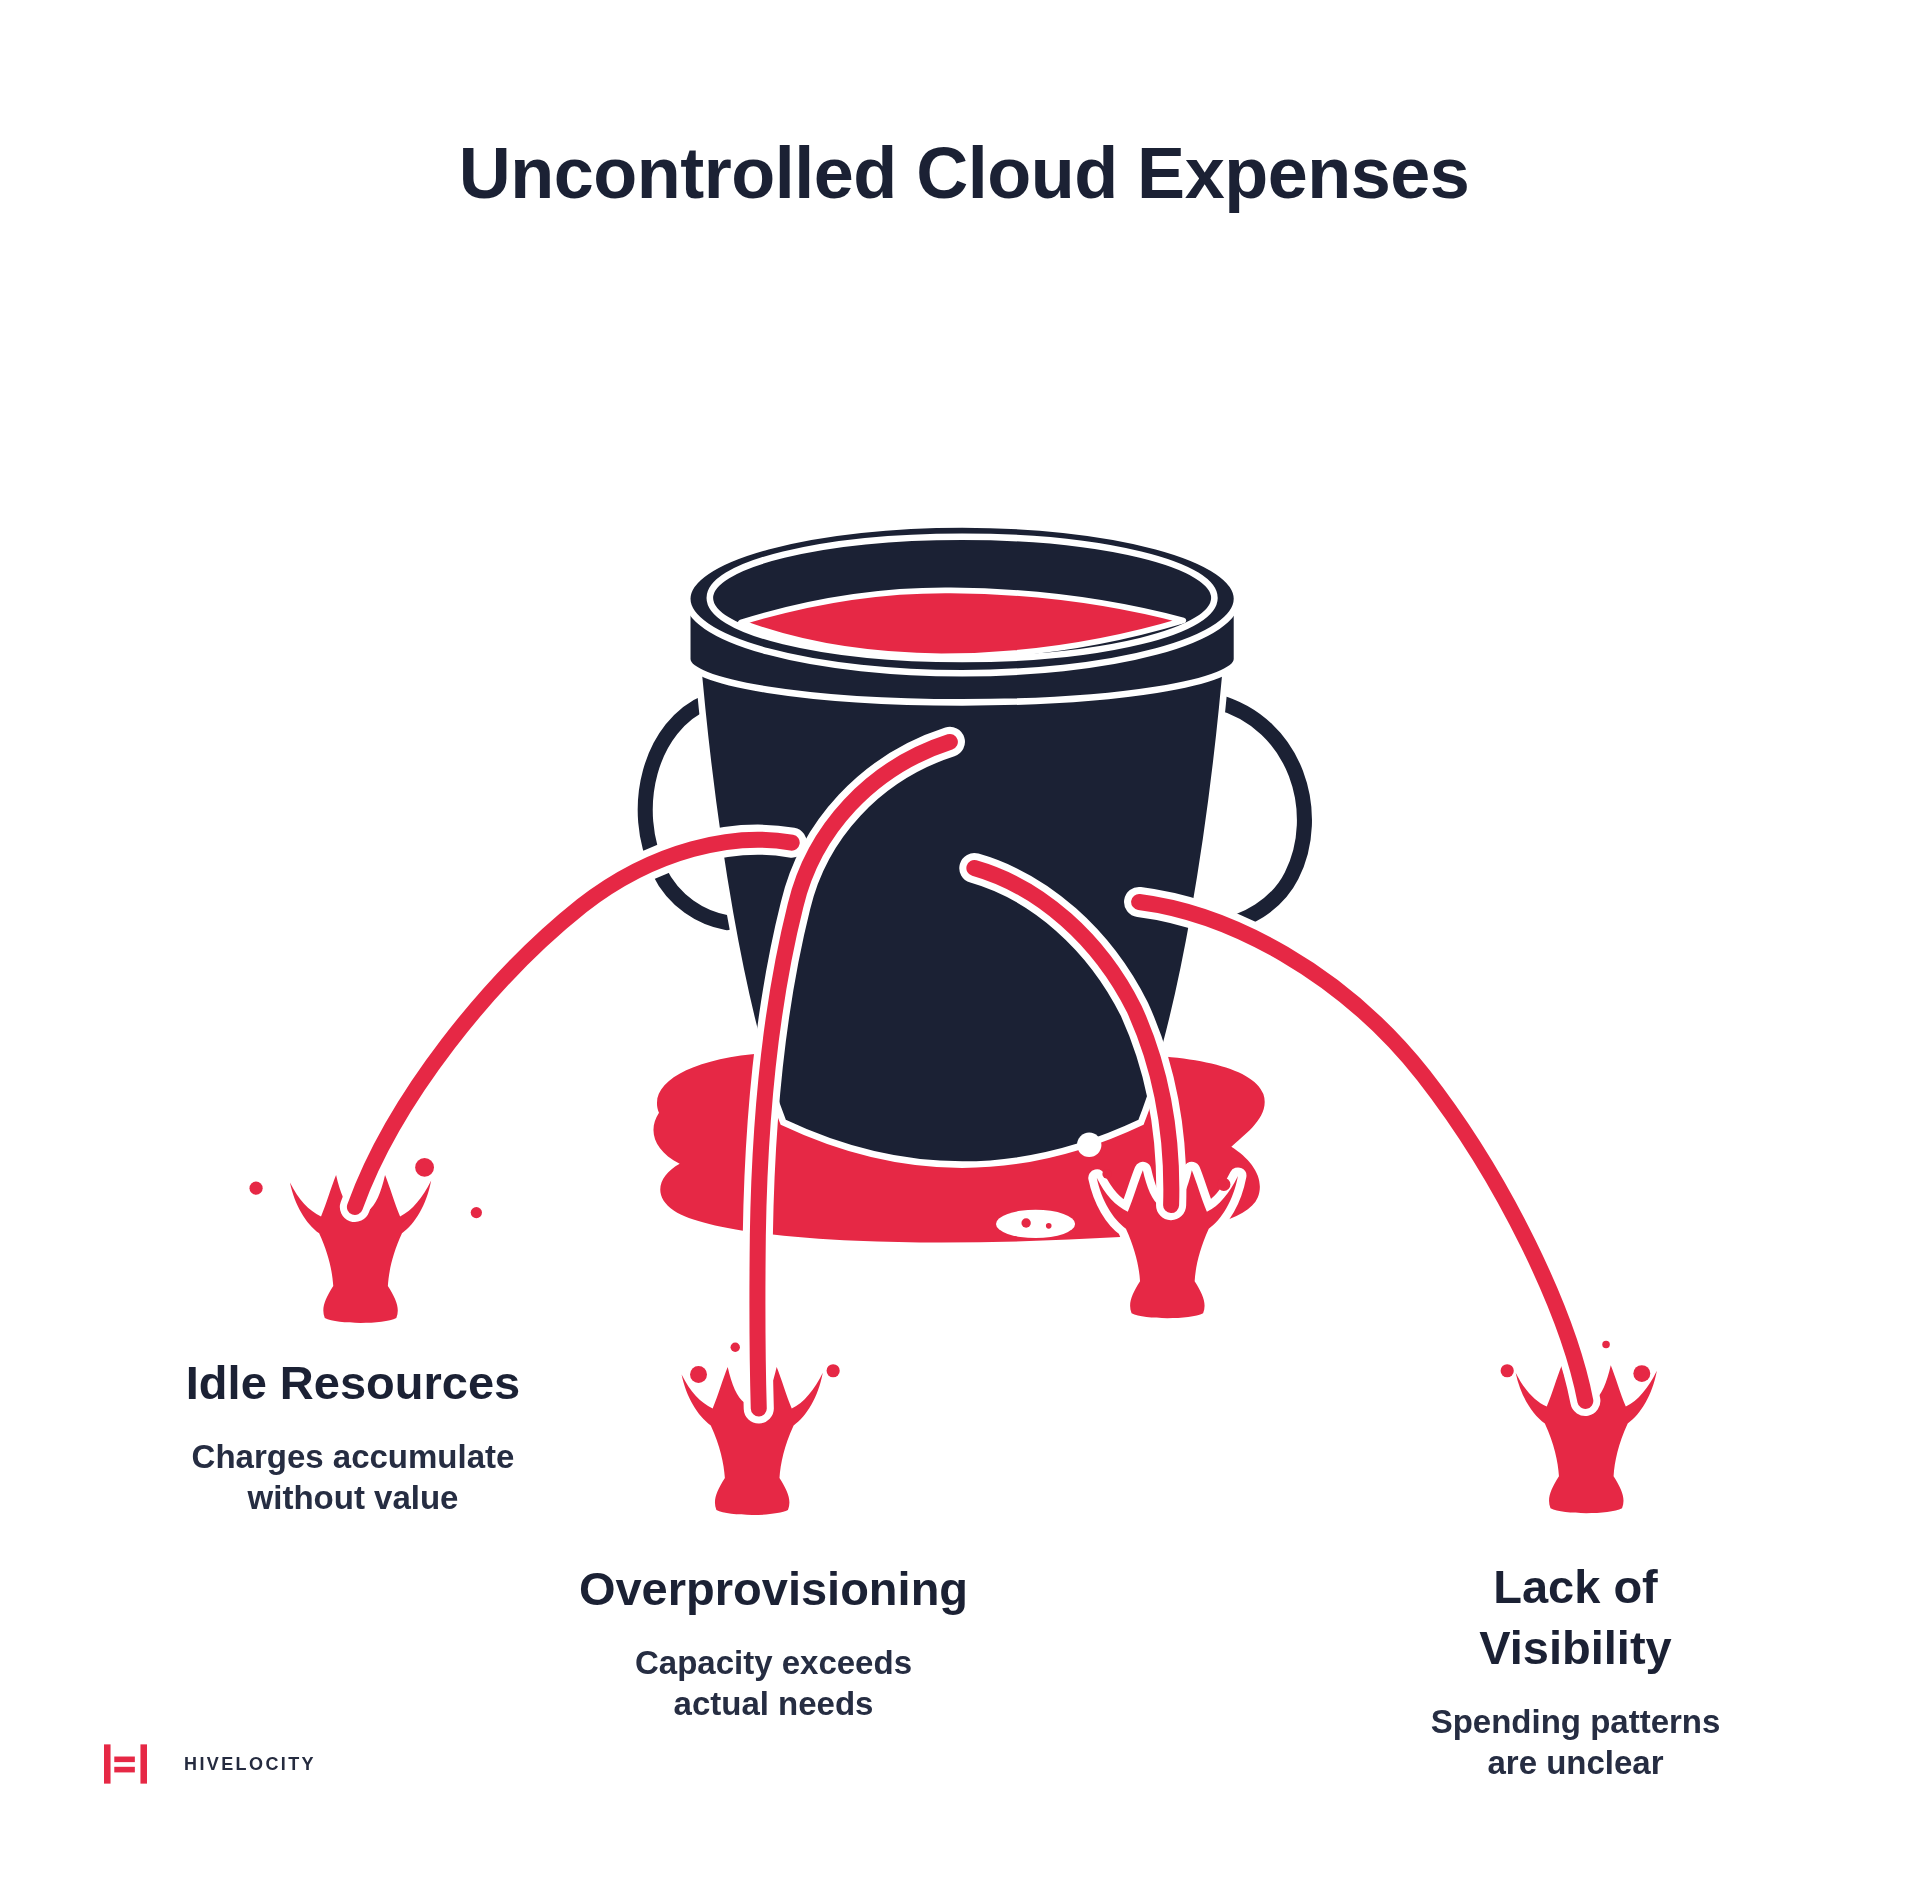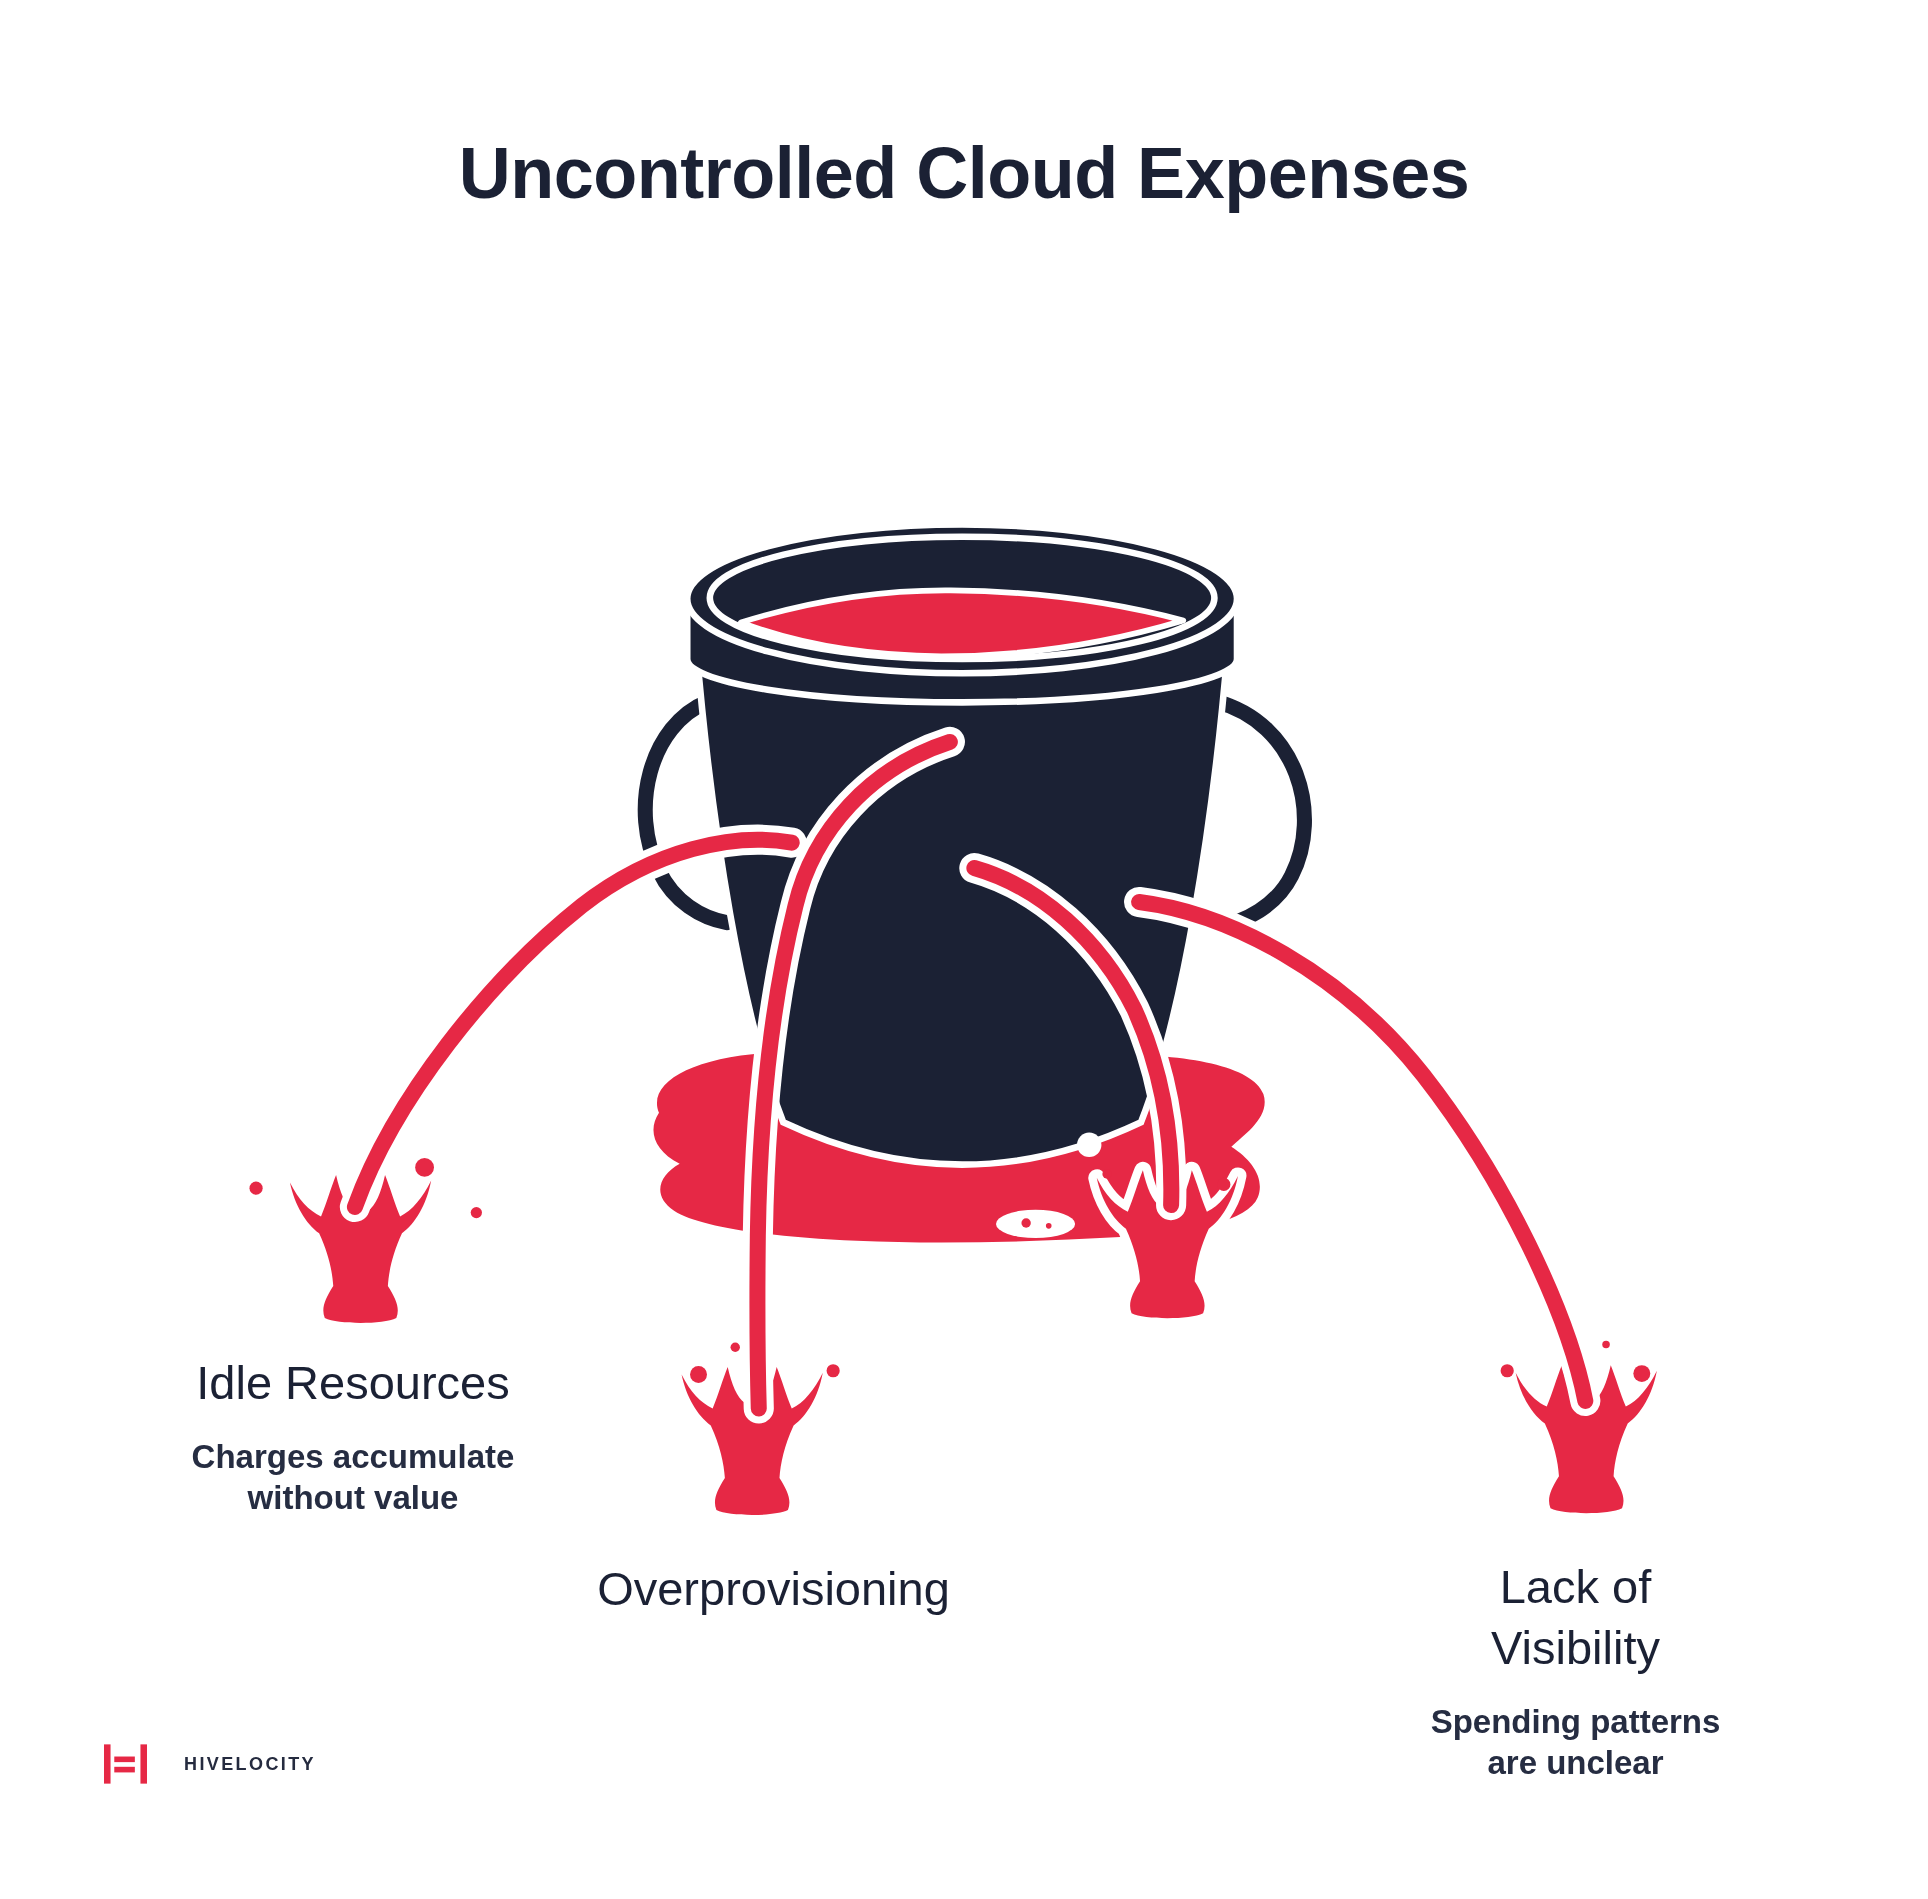--- a/index.html
+++ b/index.html
@@ -23,21 +23,21 @@
   .illo{
     position:absolute;left:0;top:0;width:1928px;height:1899px;
   }
   .label{
     position:absolute;
     text-align:center;
     color:#1b2134;
   }
   .label .h{
     font-size:47px;
-    font-weight:normal;
+    font-weight:bold;
     line-height:1.3;
     white-space:pre-line;
     color:#1b2134;
   }
   .label .d{
     margin-top:23.5px;
     font-size:33px;
     font-weight:700;
     line-height:1.24;
     white-space:pre-line;
@@ -182,20 +182,22 @@
   </svg>
 
   <div class="label label-idle">
     <div class="h">Idle Resources</div>
     <div class="d">Charges accumulate
 without value</div>
   </div>
 
   <div class="label label-over">
     <div class="h">Overprovisioning</div>
+    <div class="d">Capacity exceeds
+actual needs</div>
   </div>
 
   <div class="label label-egress">
   </div>
 
   <div class="label label-lov">
     <div class="h">Lack of
 Visibility</div>
     <div class="d">Spending patterns
 are unclear</div>

